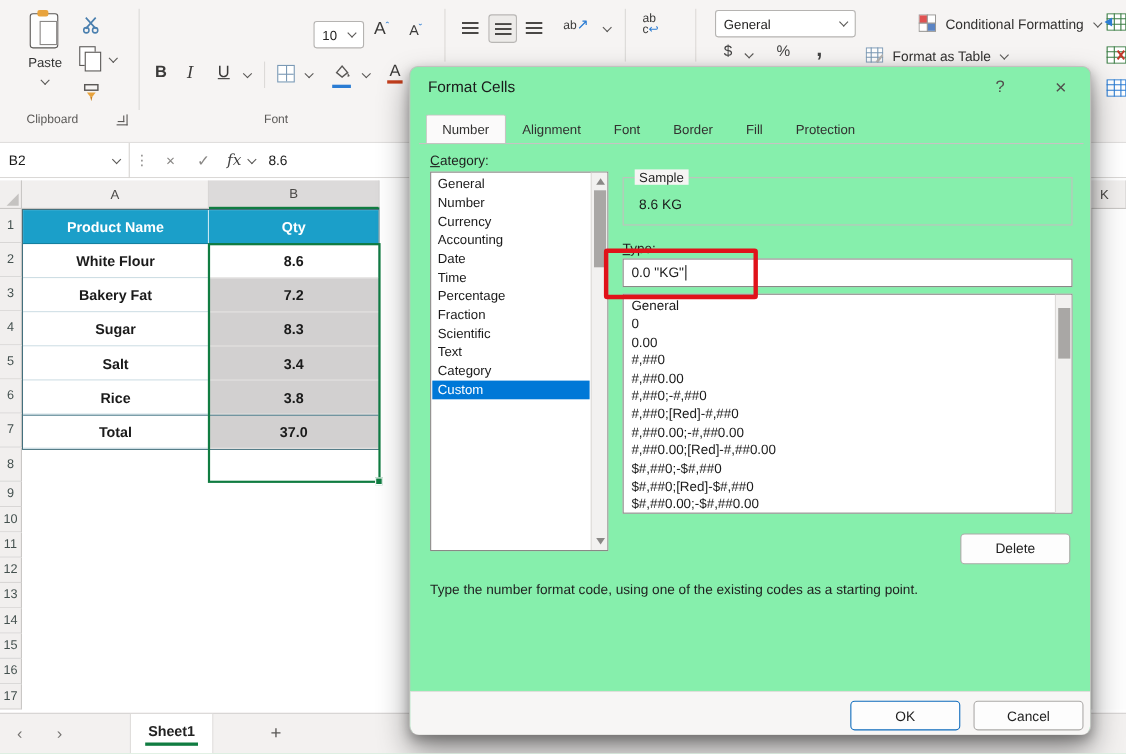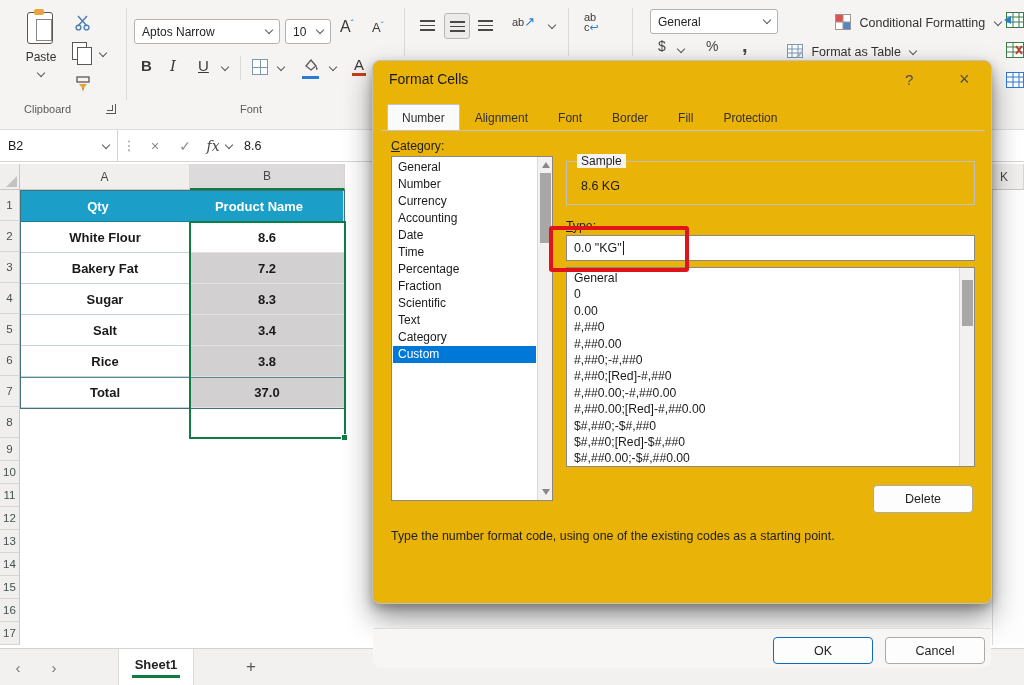--- a/index.html
+++ b/index.html
@@ -50,21 +50,21 @@
   .sel-outline { left:189px; top:221px; width:157px; height:218px; border:2px solid #107C41; pointer-events:none; }
   .fill-handle { left:341px; top:434px; width:7px; height:7px; background:#107C41; border:1px solid #fff; pointer-events:none; }
 
   .tabbar { left:0; top:648px; width:1024px; height:37px; background:#f3f1f0; border-top:1px solid #d5d3d2; display:flex; align-items:center; }
   .navarrow { color:#757371; font-size:15px; width:36px; text-align:center; }
   .sheettab { margin-left:46px; width:76px; height:36px; background:#fff; border-left:1px solid #dddbd9; border-right:1px solid #dddbd9; display:flex; flex-direction:column; align-items:center; justify-content:center; font-size:13px; font-weight:600; color:#222; }
   .sheettab .uline { width:48px; height:3px; background:#107C41; margin-top:3px; }
   .addsheet { margin-left:52px; font-size:17px; color:#5a5856; }
 
   
-  .dlg { left:372px; top:60px; width:620px; height:544px; background:#eab308; border:1px solid #c3c1bf; border-radius:8px;
+  .dlg { left:372px; top:60px; width:620px; height:608px; background:#86efac; border:1px solid #c3c1bf; border-radius:8px;
          box-shadow:0 14px 28px rgba(0,0,0,.42), 0 4px 10px rgba(0,0,0,.25); z-index:10; font-size:12.5px; }
   .dlg-title { left:16px; top:10px; font-size:14px; color:#1a1a1a; }
   .dlg-sys { font-size:15px; color:#514f4d; }
   .tabs { left:14px; top:44px; display:flex; align-items:flex-end; height:26px; }
   .tab { padding:5px 14px 5px 14px; font-size:12px; color:#323130; border:1px solid transparent; border-bottom:1px solid #c6c4c2; }
   .tab.active { background:#fbfafa; border:1px solid #c6c4c2; border-bottom:1px solid #fbfafa; border-radius:2px 2px 0 0; padding-top:6px; }
   .tabline { left:8px; top:69px; width:604px; height:1px; background:#c6c4c2; }
   .mn::first-letter { text-decoration:underline; }
   .lbl { font-size:12.3px; color:#1f1f1f; }
 
@@ -130,24 +130,20 @@
       <svg width="20" height="18" viewBox="0 0 20 18">
         <rect x="4" y="2" width="12" height="5" fill="none" stroke="#5a5856" stroke-width="1.3"></rect>
         <path d="M6 9 L14 9 L11 13 L9 13 Z" fill="#e8a33d"></path>
         <path d="M9 13 L11 13 L10 17 Z" fill="#c77f1e"></path>
       </svg>
     </div>
     <div class="abs group-label" style="left:24px;top:103px;">Clipboard</div>
     <div class="abs launcher" style="left:106px;top:104px;"></div>
     <div class="abs vsep" style="left:126px;top:8px;height:92px;"></div>
 
-    <div class="abs combo" style="left:134px;top:19px;width:146px;height:25px;">
-      <span>Aptos Narrow</span>
-        <span class="chev" style="margin-top:-3px;"></span>
-    </div>
     <div class="abs combo" style="left:285px;top:19px;width:46px;height:25px;">
       <span>10</span>
         <span class="chev" style="margin-top:-3px;"></span>
     </div>
     <div class="abs" style="left:340px;top:18px;font-size:16px;color:#3b3a39;">
       <span>A</span><span style="color:#2b7cd3;font-size:9px;vertical-align:top;">ˆ</span>
     </div>
     <div class="abs" style="left:372px;top:20px;font-size:13px;color:#3b3a39;">
       <span>A</span><span style="color:#2b7cd3;font-size:9px;vertical-align:top;">ˇ</span>
     </div>
@@ -276,22 +272,22 @@
     <div class="rowhdr" style="height:23px;">12</div>
     <div class="rowhdr" style="height:23px;">13</div>
     <div class="rowhdr" style="height:23px;">14</div>
     <div class="rowhdr" style="height:23px;">15</div>
     <div class="rowhdr" style="height:23px;">16</div>
     <div class="rowhdr" style="height:23px;">17</div>
   </div>
 
   <div class="abs tbl">
     <div class="trow thead">
+      <div class="tc tc-name">Product Name</div>
       <div class="tc tc-qty">Qty</div>
-      <div class="tc tc-name">Product Name</div>
     </div>
     <div class="trow">
       <div class="tc tc-name">White Flour</div>
       <div class="tc tc-qty qty-active">8.6</div>
     </div>
     <div class="trow">
       <div class="tc tc-name">Bakery Fat</div>
       <div class="tc tc-qty">7.2</div>
     </div>
     <div class="trow">

